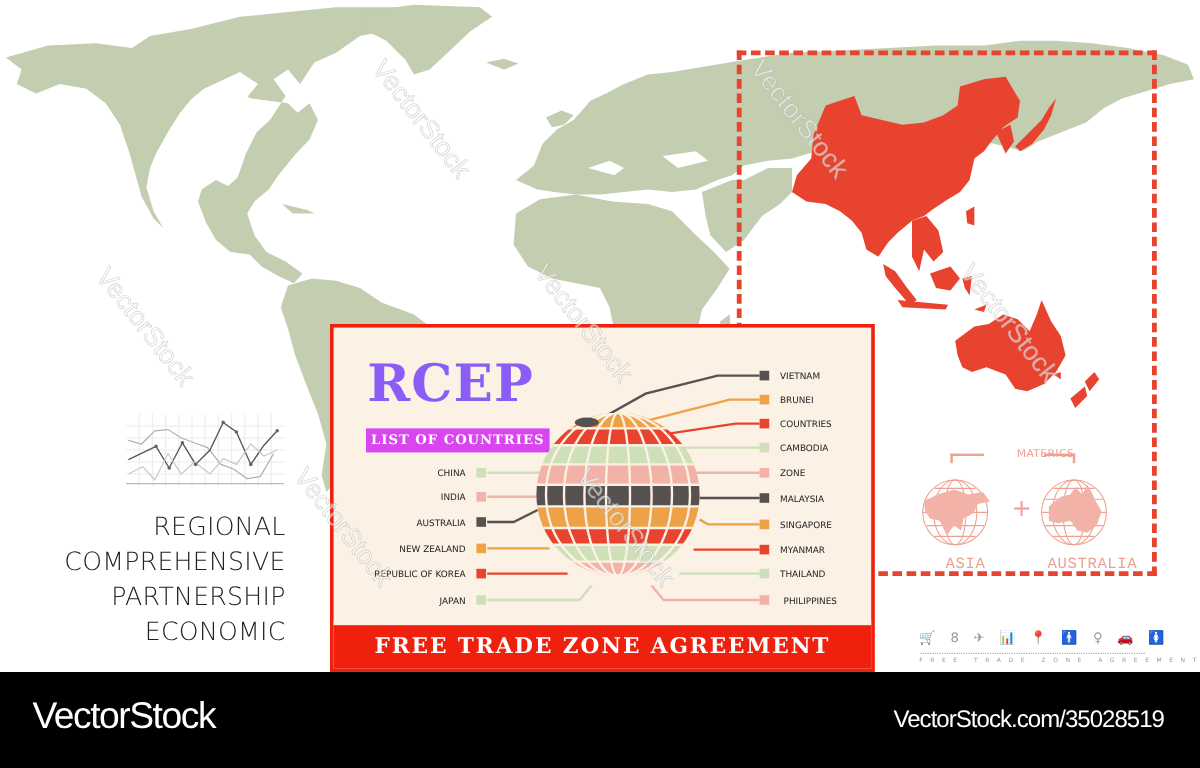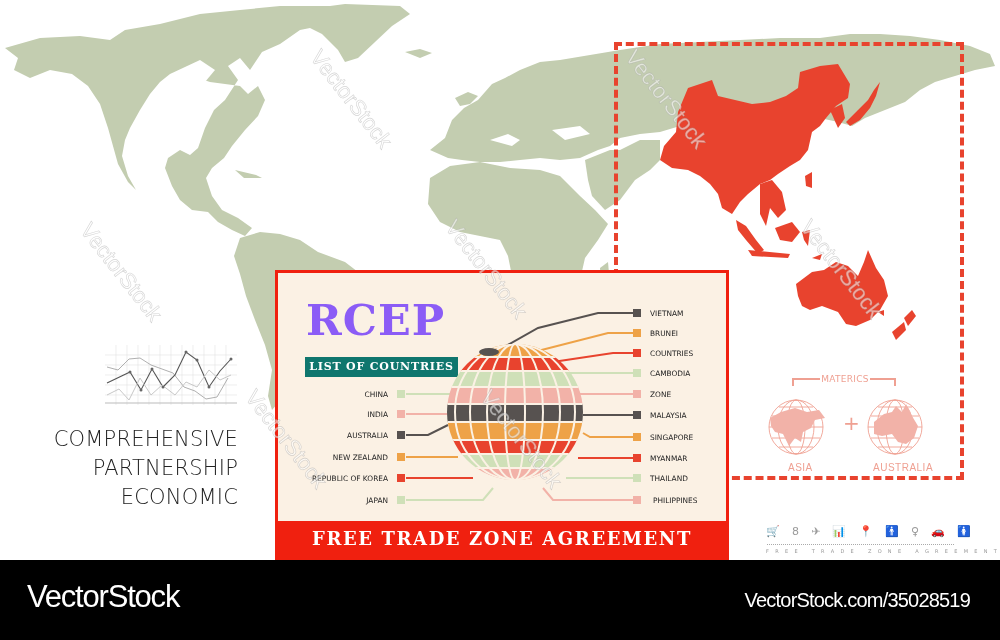--- a/index.html
+++ b/index.html
@@ -5,33 +5,33 @@
   * { box-sizing: border-box; margin: 0; padding: 0; }
   html, body { width: 1000px; height: 640px; overflow: hidden; background: #ffffff; }
   body { position: relative; font-family: "Liberation Sans", sans-serif; }
   .canvas { position: absolute; left: 0; top: 0; width: 1000px; height: 560px; background: #fff; overflow: hidden; }
   .worldmap { position: absolute; left: 0; top: 0; width: 1000px; height: 560px; }
   .dash-box { position: absolute; left: 614px; top: 42px; width: 350px; height: 438px; border: 4px dashed #e8432e; border-left-width: 4px; }
   .left-title { position: absolute; right: 762px; top: 425px; text-align: right; font-family: "DejaVu Sans", sans-serif; font-weight: 200; font-size: 21px; line-height: 29px; color: #222; letter-spacing: 0.2px; }
   .minichart { position: absolute; left: 105px; top: 345px; width: 132px; height: 62px; }
   .card { position: absolute; left: 275px; top: 270px; width: 454px; height: 290px; background: #fbf1e4; border: 3px solid #f0200f; }
   .rcep { position: absolute; left: 28px; top: 24px; font-family: "DejaVu Serif", serif; font-weight: bold; font-size: 43px; letter-spacing: 1px; color: #8b5cf6; line-height: 46px; }
-  .listhdr { position: absolute; left: 27px; top: 84px; width: 153px; height: 20px; background: #0f766e; color: #fff; font-family: "DejaVu Serif", serif; font-weight: bold; font-size: 11px; letter-spacing: 0.8px; text-align: center; line-height: 20px; }
+  .listhdr { position: absolute; left: 27px; top: 84px; width: 153px; height: 20px; background: #d946ef; color: #fff; font-family: "DejaVu Serif", serif; font-weight: bold; font-size: 11px; letter-spacing: 0.8px; text-align: center; line-height: 20px; }
   .lab { position: absolute; font-family: "DejaVu Sans", sans-serif; font-size: 7.4px; color: #222; white-space: nowrap; }
   .lab.l { text-align: right; width: 110px; }
   .sq { position: absolute; width: 8px; height: 8px; }
   .globe { position: absolute; left: 0; top: 0; width: 454px; height: 290px; }
   .ftz { position: absolute; left: 0px; bottom: 0px; width: 448px; height: 36px; background: #f0200f; color: #fff; font-family: "DejaVu Serif", serif; font-weight: bold; font-size: 18px; letter-spacing: 1.6px; text-align: center; line-height: 36px; }
   .ftz-band { position: absolute; left: 0; bottom: 36px; width: 448px; height: 4px; background: #fbf1e4; }
-  .materics { position: absolute; left: 790px; top: 374px; width: 100px; text-align: center; font-family: "DejaVu Sans", sans-serif; font-size: 9px; color: #efa092; letter-spacing: 0.3px; }
+  .materics { position: absolute; left: 790px; top: 374px; width: 100px; text-align: right; font-family: "DejaVu Sans", sans-serif; font-size: 9px; color: #efa092; letter-spacing: 0.3px; }
   .materics-bracket { position: absolute; left: 792px; top: 378px; width: 104px; height: 8px; border: 2px solid #efa092; border-bottom: none; }
   .materics-bracket-bg { position: absolute; left: 820px; top: 374px; width: 50px; height: 10px; background: #fff; }
   .mglobe { position: absolute; width: 58px; height: 58px; }
   .plus { position: absolute; left: 843px; top: 411px; font-size: 20px; color: #efa092; font-family: "DejaVu Sans", sans-serif; }
-  .mlabel { position: absolute; font-family: Liberation Sans, sans-serif; font-size: 10px; color: #efa092; letter-spacing: 0.5px; }
+  .mlabel { position: absolute; font-family: Liberation Mono, monospace; font-size: 13px; color: #efa092; letter-spacing: 0.5px; }
   .icons-row { position: absolute; left: 766px; top: 525px; width: 205px; display: flex; justify-content: space-between; font-size: 11px; color: #9a9a9a; font-family: "DejaVu Sans", sans-serif; }
   .dots { position: absolute; left: 767px; top: 544px; width: 187px; border-top: 1px dotted #aaa; }
   .ftz-small { position: absolute; left: 766px; top: 548px; font-family: "DejaVu Sans", sans-serif; font-size: 5px; letter-spacing: 6.3px; color: #999; white-space: nowrap; }
   .footer { position: absolute; left: 0; top: 560px; width: 1000px; height: 80px; background: #000; }
   .footer-brand { position: absolute; left: 27px; top: 19px; color: #fff; font-family: "Liberation Sans", sans-serif; font-size: 31px; letter-spacing: -1.2px; }
   .footer-url { position: absolute; right: 30px; top: 29px; color: #fff; font-family: "Liberation Sans", sans-serif; font-size: 20px; letter-spacing: -0.8px; }
   .wm { position: absolute; font-family: "Liberation Sans", sans-serif; font-size: 22px; color: rgba(255,255,255,0.55); transform: rotate(52deg); transform-origin: left top; -webkit-text-stroke: 0.6px rgba(160,160,160,0.45); pointer-events: none; white-space: nowrap; }
 </style>
 </head>
 <body>
@@ -119,20 +119,21 @@
         <circle cx="47" cy="24" r="1.5"></circle>
         <circle cx="58" cy="42" r="1.5"></circle>
         <circle cx="81" cy="7" r="1.5"></circle>
         <circle cx="92" cy="15" r="1.5"></circle>
         <circle cx="104" cy="42" r="1.5"></circle>
         <circle cx="126" cy="14" r="1.5"></circle>
       </g>
   </svg>
 
   <div class="left-title">
+    <div>REGIONAL</div>
     <div>COMPREHENSIVE</div>
     <div>PARTNERSHIP</div>
     <div>ECONOMIC</div>
   </div>
 
   <div class="card">
     <div class="rcep">RCEP</div>
     <div class="listhdr">LIST OF COUNTRIES</div>
 
     <svg class="globe" viewBox="0 0 454 290">

